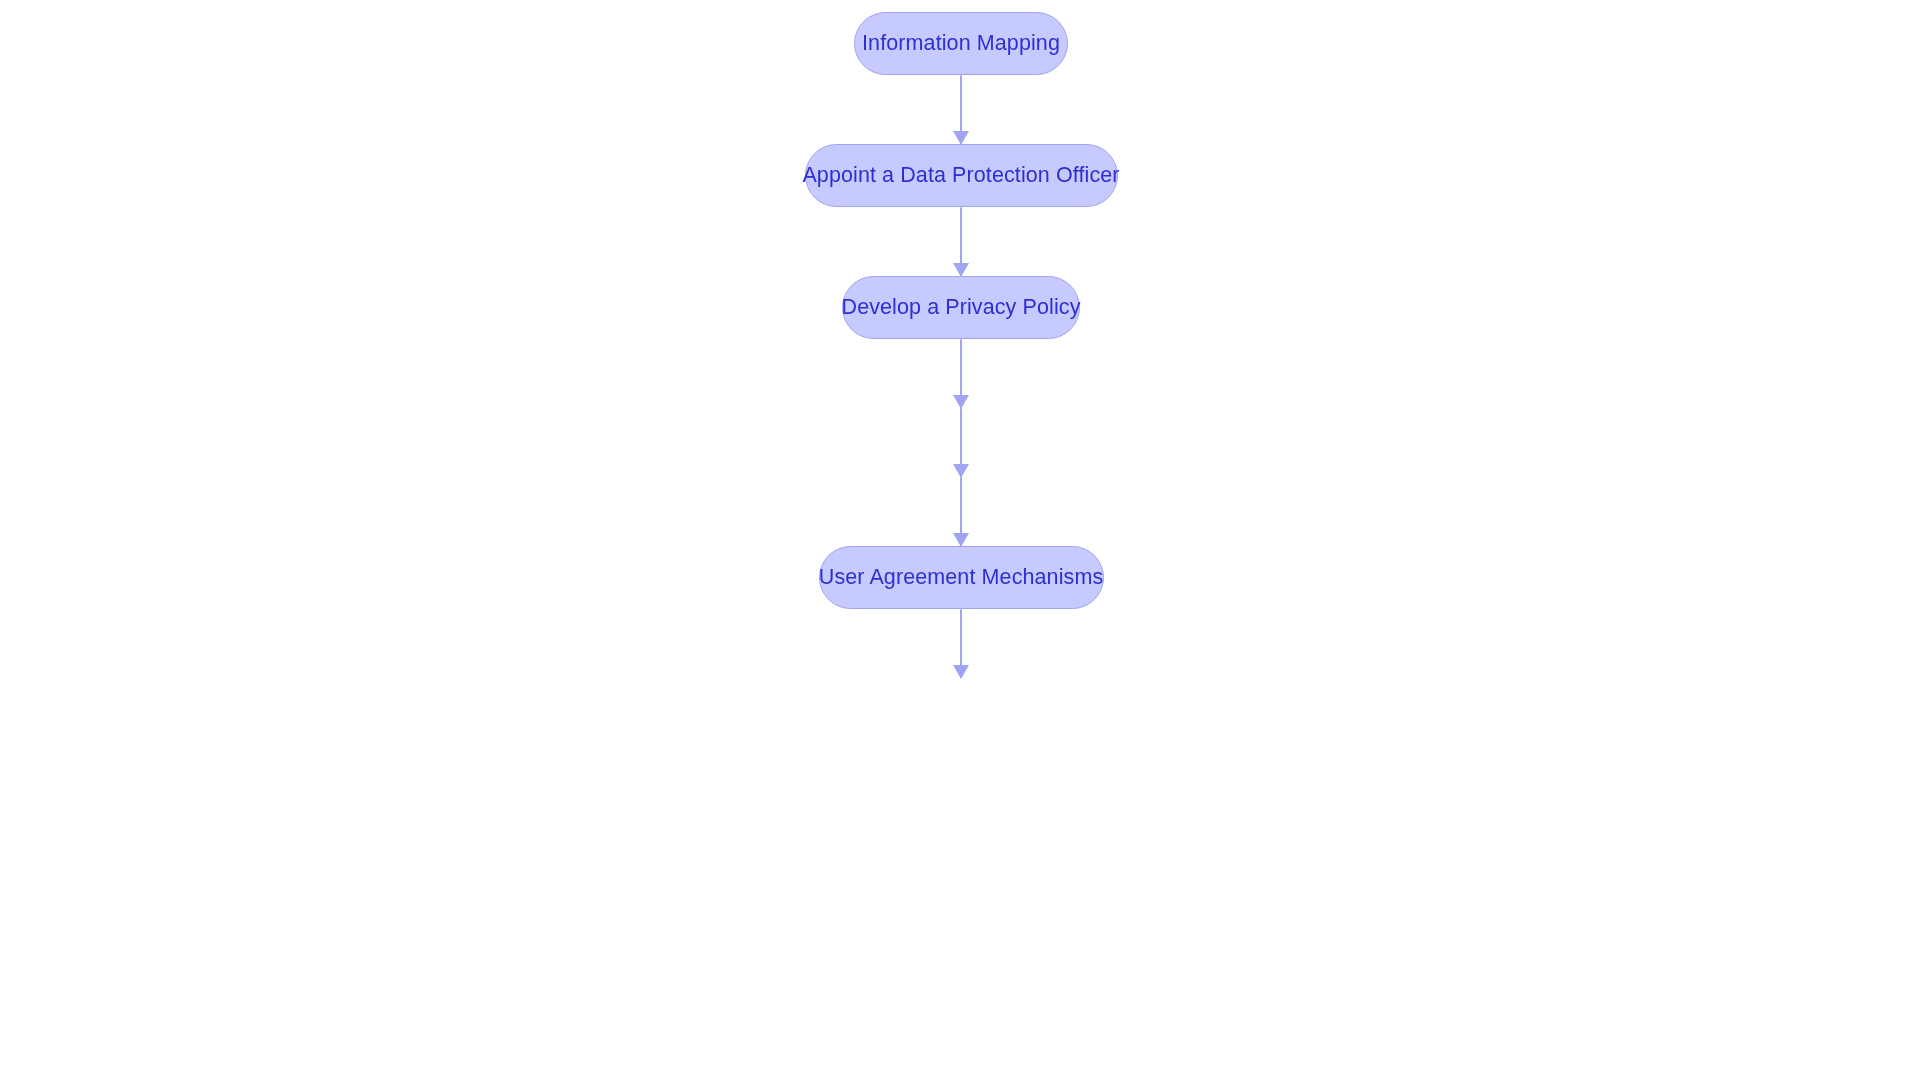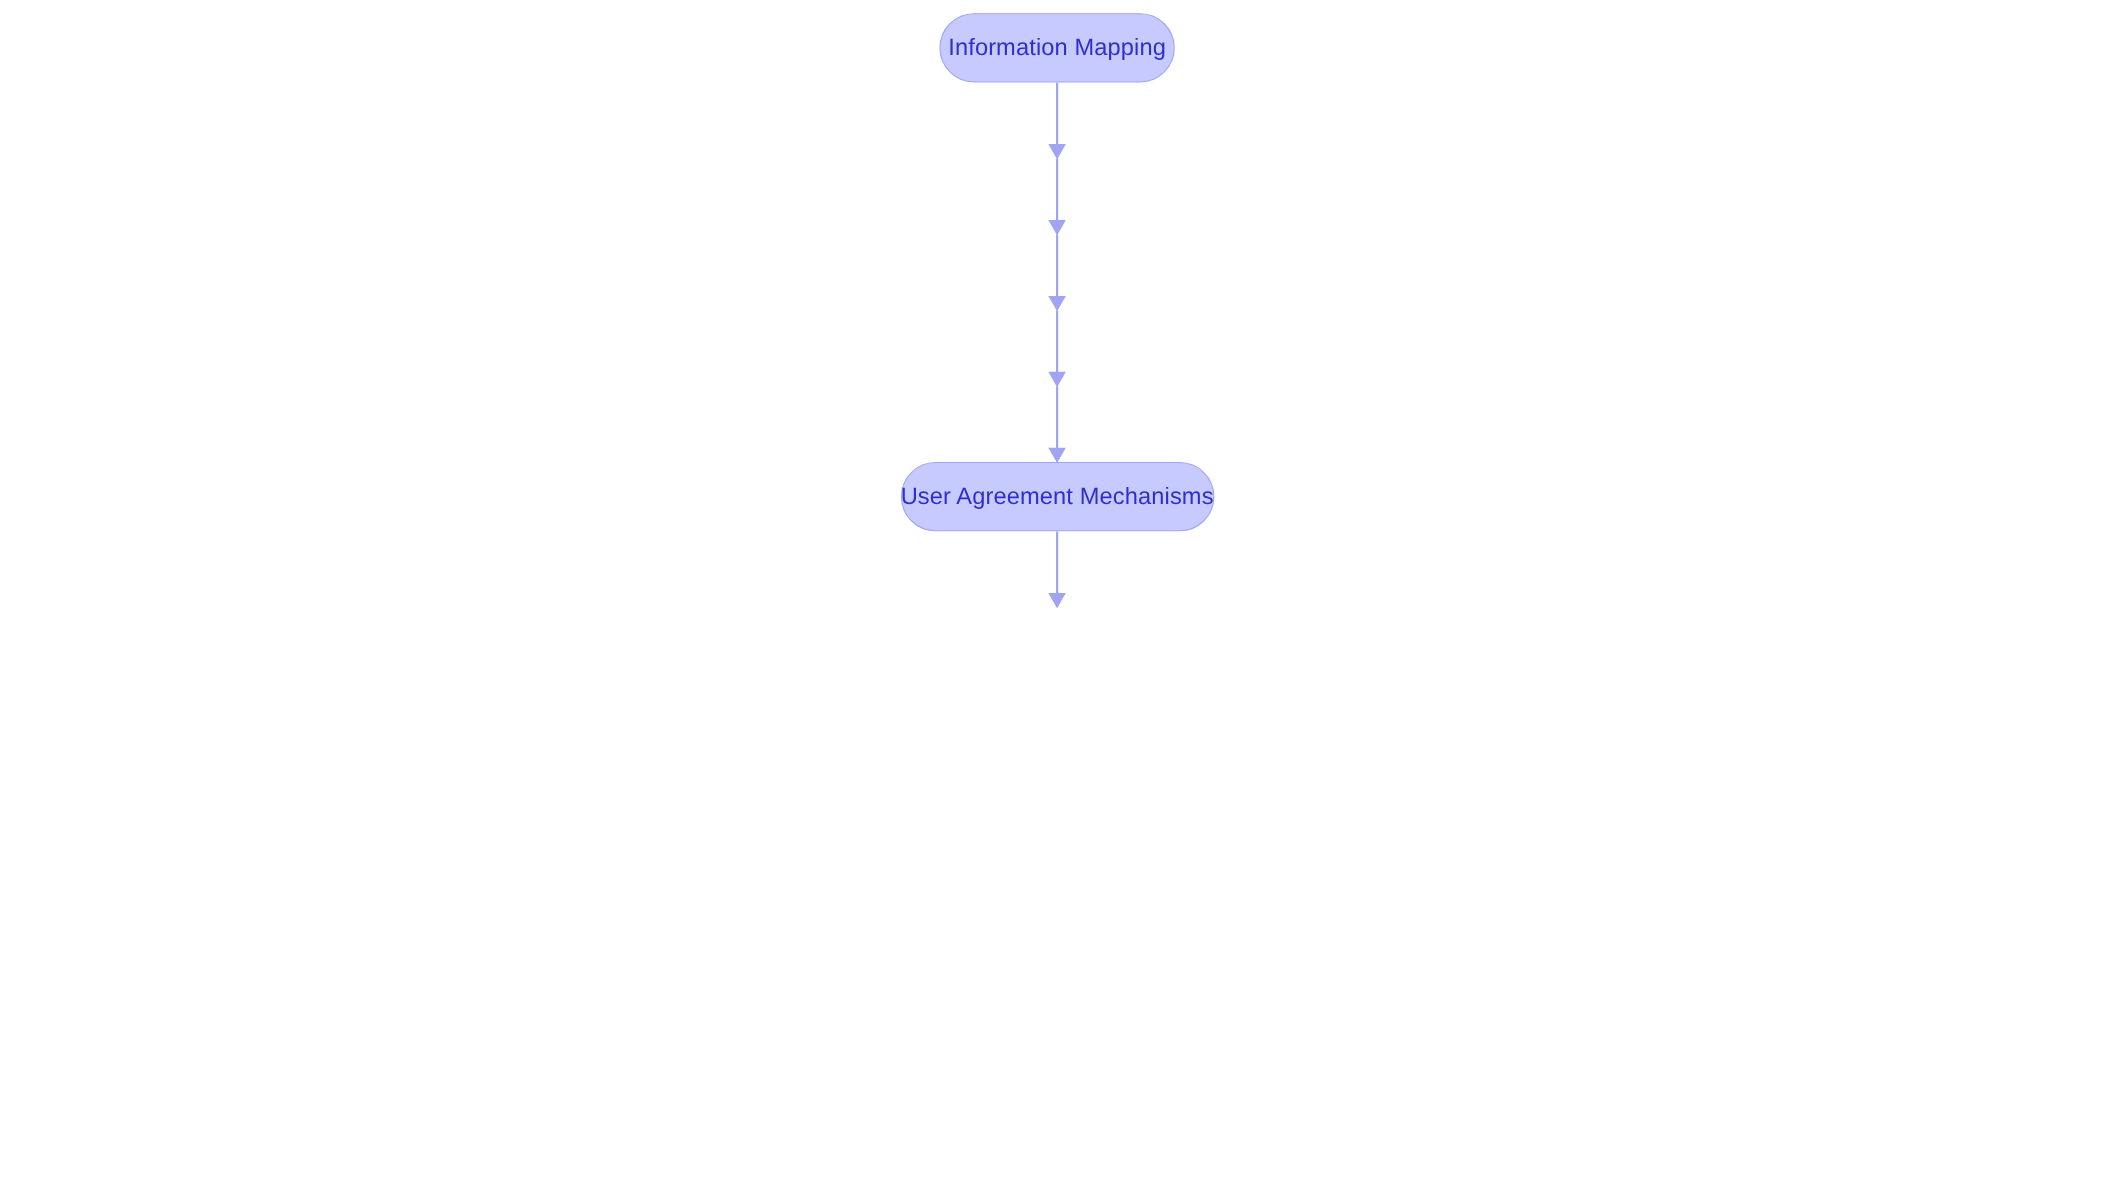--- a/index.html
+++ b/index.html
@@ -102,26 +102,36 @@
       <div class="flow-node" style="width:214px;">
         <span class="flow-node-label">Information Mapping</span>
       </div>
     </div>
 
     <div class="connector" style="height:69px;">
       <div class="connector-line"></div>
       <div class="connector-arrow"></div>
     </div>
 
+    <div class="node-row">
+      <div class="flow-node" style="width:313px;">
+        <span class="flow-node-label">Appoint a Data Protection Officer</span>
+      </div>
+    </div>
 
     <div class="connector" style="height:69px;">
       <div class="connector-line"></div>
       <div class="connector-arrow"></div>
     </div>
 
+    <div class="node-row">
+      <div class="flow-node" style="width:238px;">
+        <span class="flow-node-label">Develop a Privacy Policy</span>
+      </div>
+    </div>
 
     <div class="connector" style="height:69px;">
       <div class="connector-line"></div>
       <div class="connector-arrow"></div>
     </div>
 
 
     <div class="connector" style="height:69px;">
       <div class="connector-line"></div>
       <div class="connector-arrow"></div>

